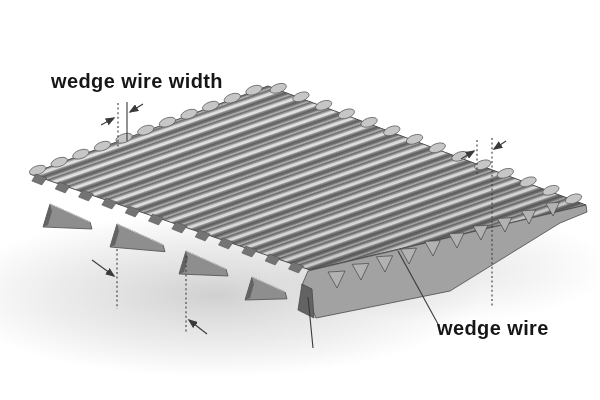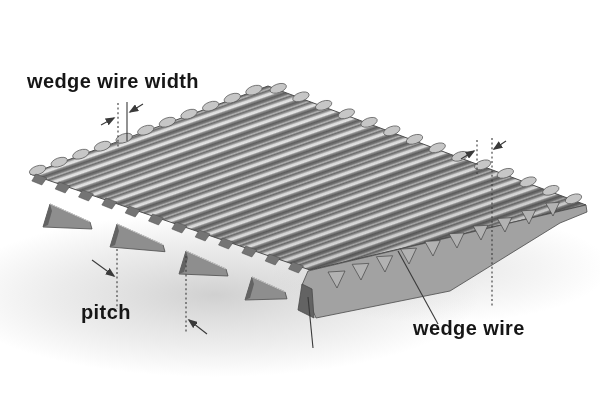--- a/index.html
+++ b/index.html
@@ -1,20 +1,20 @@
 <!DOCTYPE html>
 <html style="--labelc: #161616;"><head>
 <meta charset="utf-8">
 <style>
   html,body{margin:0;padding:0;background:#fff;}
   .stage{position:relative;width:600px;height:400px;background:#fff;overflow:hidden;
          font-family:"Liberation Sans",sans-serif;}
   .stage svg{position:absolute;left:0;top:0;}
   .lbl{position:absolute;font-weight:700;font-size:20px;letter-spacing:.4px;
-       color:var(--labelc,#161616);white-space:nowrap;line-height:1;}
+       color:var(--labelc,#161616);white-space:nowrap;line-height:1;margin-left:24px;}
 </style>
 </head>
 <body>
 
 <div class="stage">
 
   <svg width="600" height="400" viewBox="0 0 600 400">
     <defs>
       <linearGradient id="wireStripes" gradientUnits="userSpaceOnUse" x1="0" y1="0" x2="4.08" y2="11.8" spreadMethod="repeat">
         <stop offset="0" stop-color="#9c9c9c"></stop>
@@ -141,15 +141,14 @@
       <line x1="186" y1="256" x2="186" y2="333" stroke-dasharray="2 2.6"></line>
       <line x1="92" y1="260" x2="114" y2="276" marker-end="url(#ah)"></line>
       <line x1="207" y1="334" x2="189" y2="320" marker-end="url(#ah)"></line>
 
       <line x1="313" y1="348" x2="308" y2="297"></line>
       <line x1="438" y1="324" x2="398" y2="251"></line>
     </g>
   </svg>
 
   <div class="lbl" style="left:27px;top:71px;">wedge wire width</div>
-  <div class="lbl" style="left:81px;top:302px;">pitch</div>
   <div class="lbl" style="left:413px;top:318px;">wedge wire</div>
 </div>
 
 </body></html>

